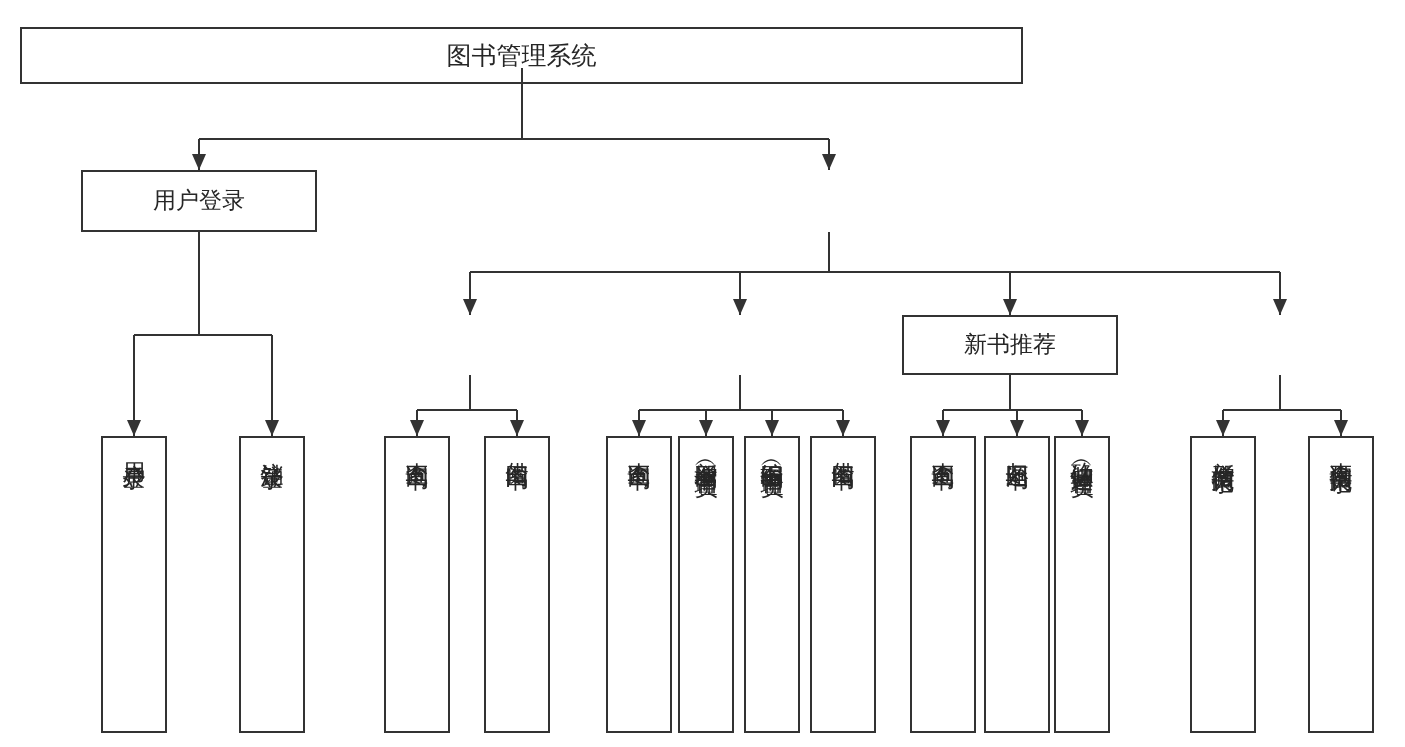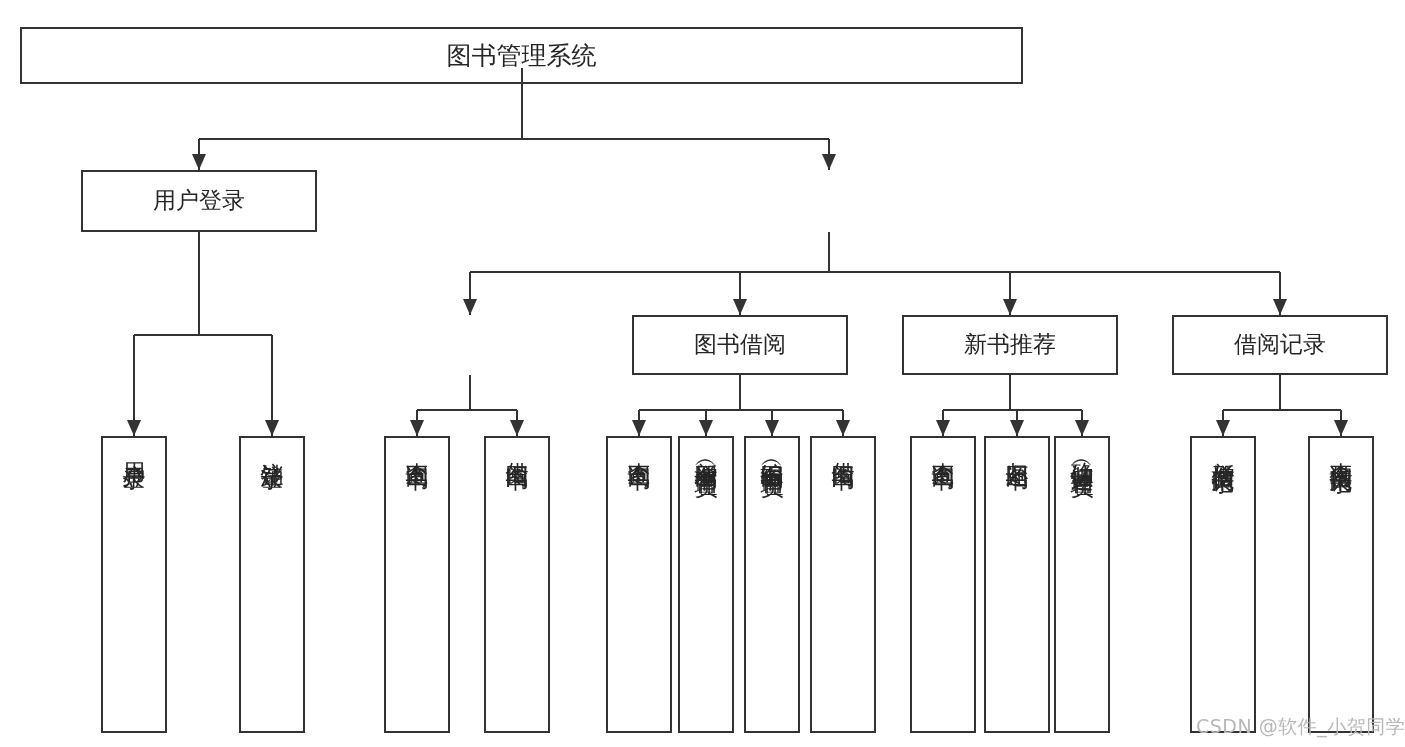--- a/index.html
+++ b/index.html
@@ -84,28 +84,22 @@
 <div id="canvas">
 
   <div class="node root" style="left: 20px; top: 6px; width: 1003px; height: 57px; margin-top: 21px;">
     <span class="label">图书管理系统</span>
   </div>
 
   <div class="node branch" style="left: 81px; top: 170px; width: 236px; height: 62px;">
     <span class="label">用户登录</span>
   </div>
 
-  <div class="node branch" style="left: 632px; top: 315px; width: 216px; height: 60px;">
-    <span class="label">图书借阅</span>
-  </div>
   <div class="node branch" style="left: 902px; top: 315px; width: 216px; height: 60px;">
     <span class="label">新书推荐</span>
-  </div>
-  <div class="node branch" style="left: 1172px; top: 315px; width: 216px; height: 60px;">
-    <span class="label">借阅记录</span>
   </div>
 
   <div class="node leaf" style="left: 101px; top: 436px; width: 66px; height: 297px;">
     <span class="label">用户登录</span>
   </div>
   <div class="node leaf" style="left: 239px; top: 436px; width: 66px; height: 297px;">
     <span class="label">注销登录</span>
   </div>
   <div class="node leaf" style="left: 384px; top: 436px; width: 66px; height: 297px;">
     <span class="label">查询图书</span>
@@ -189,15 +183,14 @@
       <div class="vline" style="left: 1081px; top: 410px; height: 26px;"></div>
       <div class="arrow" style="left: 1075px; top: 420px;"></div>
       <div class="vline" style="left: 1279px; top: 375px; height: 35px;"></div>
       <div class="hline" style="left: 1223px; top: 409px; width: 118px;"></div>
       <div class="vline" style="left: 1222px; top: 410px; height: 26px;"></div>
       <div class="arrow" style="left: 1216px; top: 420px;"></div>
       <div class="vline" style="left: 1340px; top: 410px; height: 26px;"></div>
       <div class="arrow" style="left: 1334px; top: 420px;"></div>
     </div>
 
-  <div class="watermark" style="left: 1196px; top: 714px; color: rgb(184, 184, 184);">CSDN @软件_小贺同学</div>
 
 </div>
 
 </body></html>

